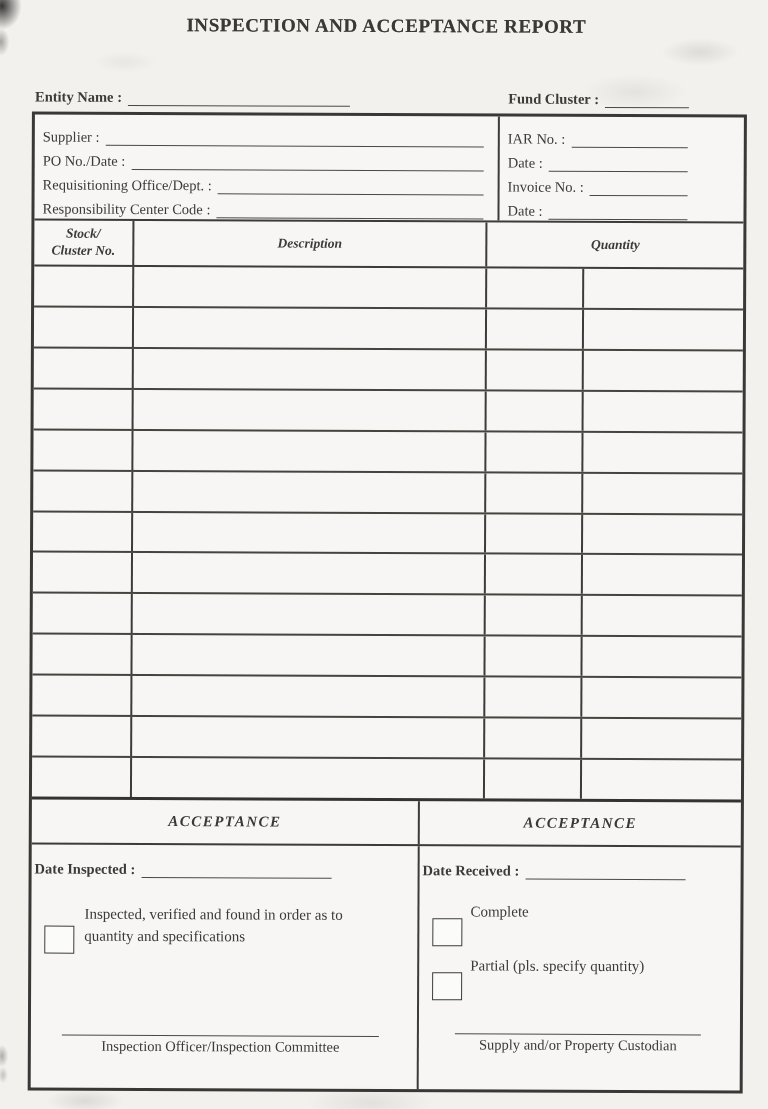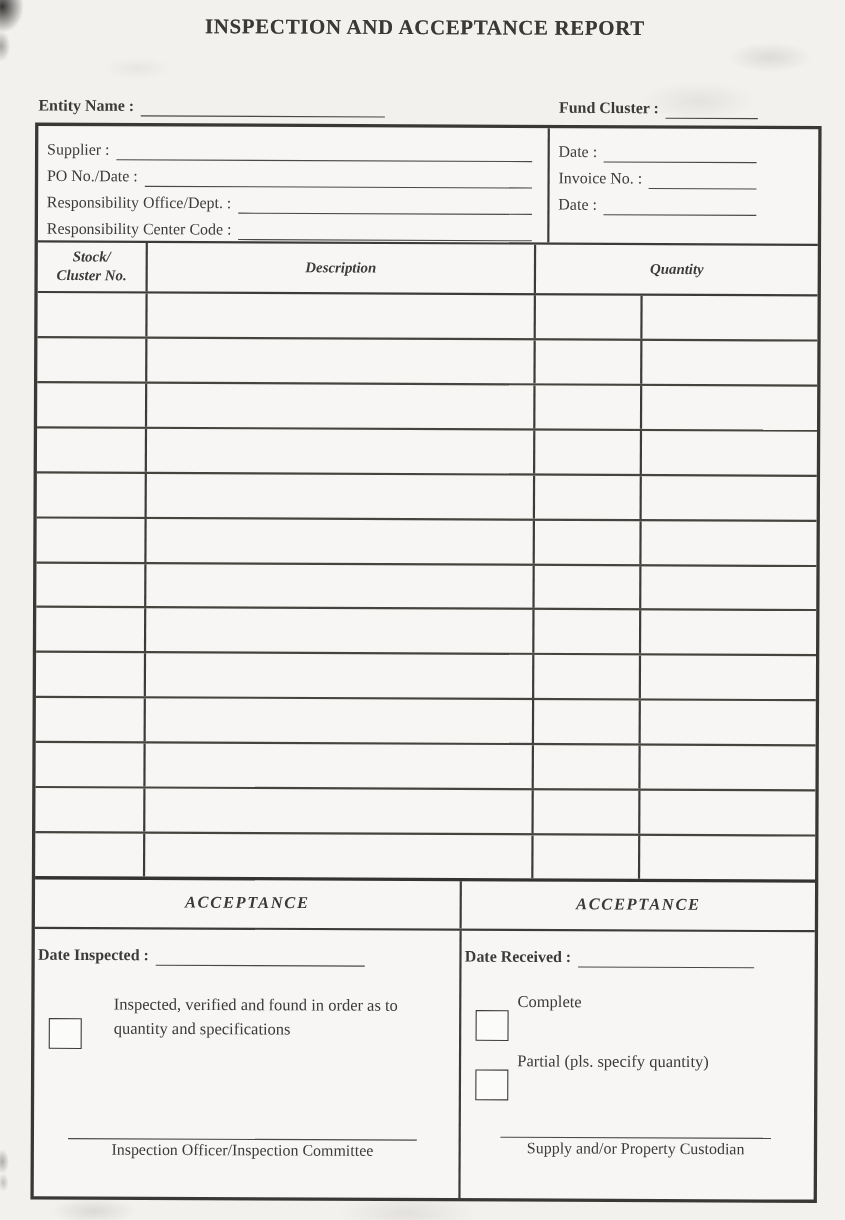--- a/index.html
+++ b/index.html
@@ -74,21 +74,21 @@
 
   
   .bottom{flex:1;display:flex;}
   .bot-left{width:388px;box-sizing:border-box;border-right:2px solid #3c3b39;
     display:flex;flex-direction:column;padding:16px 0 0 3px;}
   .bot-right{flex:1;display:flex;flex-direction:column;padding:16px 0 0 3px;}
   .date-row{display:flex;align-items:flex-end;font-size:14.5px;}
   .cbox{width:30px;height:28px;box-sizing:border-box;border:1.8px solid #3c3b39;flex:none;background:rgba(255,255,255,.5);}
   .insp-check{display:flex;align-items:flex-start;margin:26px 0 0 10px;}
   .insp-check .cbox{margin-top:22px;}
-  .insp-check .txt{margin-left:29px;width:302px;font-size:15px;line-height:1.45;}
+  .insp-check .txt{margin-left:10px;width:302px;font-size:15px;line-height:1.45;}
   .check-item{display:flex;align-items:flex-start;margin-left:10px;}
   .check-item .cbox{margin-top:15px;}
   .check-item .clabel{margin-left:8px;font-size:15px;}
   .ci1{margin-top:24px;}
   .ci2{margin-top:11px;}
   .sig{margin-top:auto;display:flex;flex-direction:column;}
   .sig-left{margin-bottom:33px;}
   .sig-right{margin-bottom:36px;}
   .sigline{border-bottom:1.6px solid #4a4947;height:0;}
   .sigline-l{width:317px;margin-left:28px;}
@@ -121,29 +121,33 @@
       <div class="hb-left">
         <div class="hb-row">
           <span class="lbl">Supplier :</span>
           <span class="uline"></span>
         </div>
         <div class="hb-row">
           <span class="lbl">PO No./Date :</span>
           <span class="uline"></span>
         </div>
         <div class="hb-row">
-          <span class="lbl">Responsibility Office/Dept. :</span>
+          <span class="lbl">Requisitioning Office/Dept. :</span>
           <span class="uline"></span>
         </div>
         <div class="hb-row">
           <span class="lbl">Responsibility Center Code :</span>
           <span class="uline"></span>
         </div>
       </div>
       <div class="hb-right">
+        <div class="hb-row">
+          <span class="lbl">IAR No. :</span>
+          <span class="uline"></span>
+        </div>
         <div class="hb-row">
           <span class="lbl">Date :</span>
           <span class="uline"></span>
         </div>
         <div class="hb-row">
           <span class="lbl">Invoice No. :</span>
           <span class="uline"></span>
         </div>
         <div class="hb-row">
           <span class="lbl">Date :</span>

